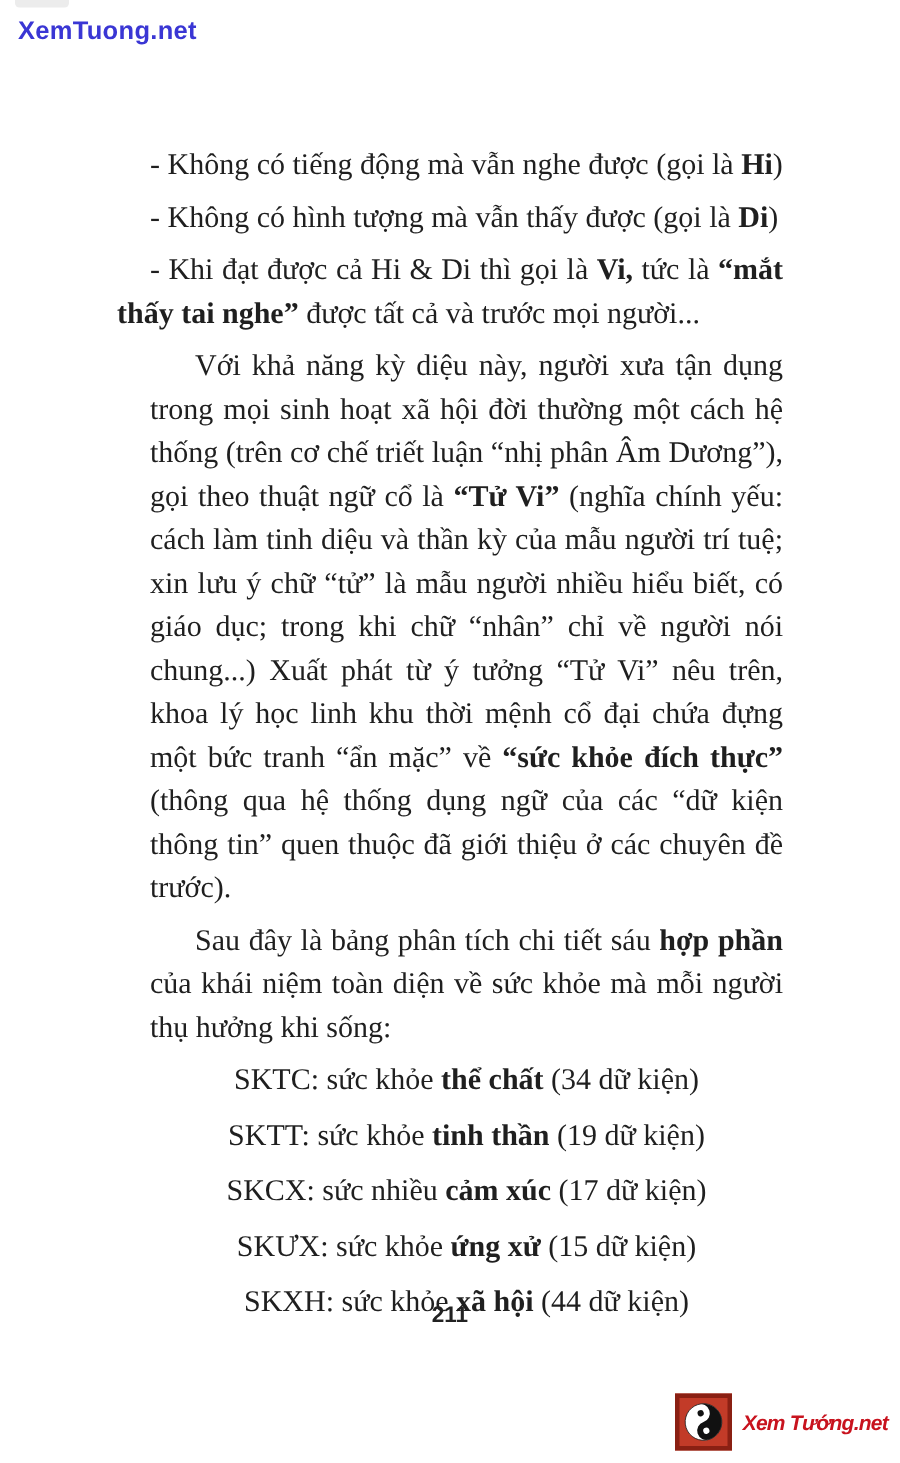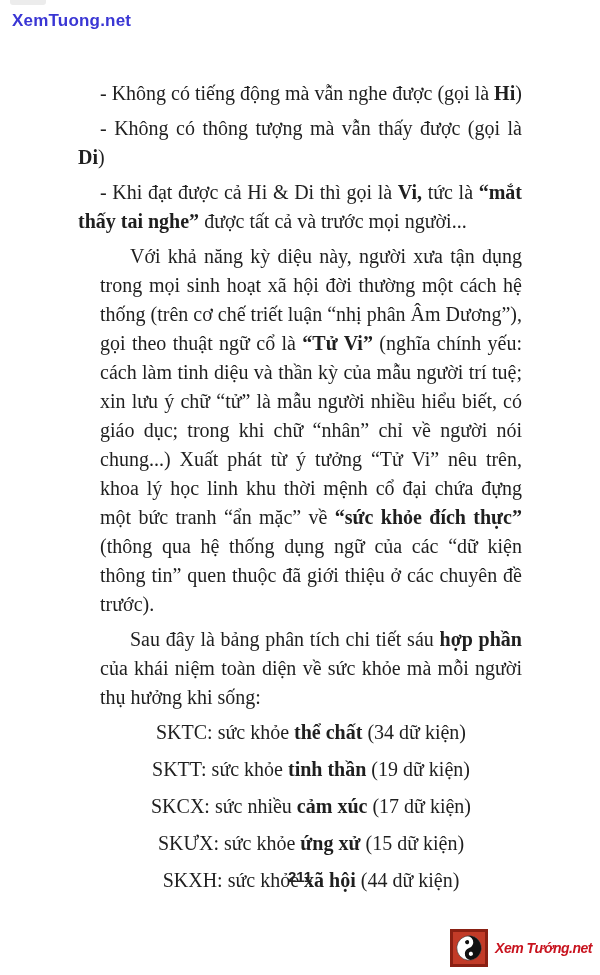--- a/index.html
+++ b/index.html
@@ -16,21 +16,21 @@
   }
   .site-header{
     position:absolute;left:12px;top:11px;
     font-family:"Liberation Sans", sans-serif;
     font-weight:bold;font-size:17px;
     color:#3a36d4;
     text-decoration:none;
     letter-spacing:0.2px;
   }
   .content{
-    position:absolute;left:78px;top:79px;width:444px;
+    position:absolute;left:78px;top:96px;width:444px;
     font-size:20px;color:#1f1f1f;
     text-align:justify;
   }
   .content p{
     margin:0 0 6px 0;
     line-height:29px;
   }
   .content p.dash{text-indent:22px;}
   .content p.indent{text-indent:30px;margin-left:22px;}
   .content p.list{
@@ -69,21 +69,21 @@
 <body>
 
 <div class="page">
 
   <div class="ui-fragment"></div>
 
   <a class="site-header" href="#">XemTuong.net</a>
 
   <div class="content" id="content">
       <p class="dash"><span>- Không có tiếng động mà vẫn nghe được (gọi là </span><b>Hi</b><span>)</span></p>
-      <p class="dash"><span>- Không có thông tượng mà vẫn thấy được (gọi là </span><b>Di</b><span>)</span></p>
+      <p class="dash"><span>- Không có hình tượng mà vẫn thấy được (gọi là </span><b>Di</b><span>)</span></p>
       <p class="dash"><span>- Khi đạt được cả Hi &amp; Di thì gọi là </span><b>Vi,</b><span> tức là </span><b>“mắt thấy tai nghe”</b><span> được tất cả và trước mọi người...</span></p>
       <p class="indent"><span>Với khả năng kỳ diệu này, người xưa tận dụng trong mọi sinh hoạt xã hội đời thường một cách hệ thống (trên cơ chế triết luận “nhị phân Âm Dương”), gọi theo thuật ngữ cổ là </span><b>“Tử Vi”</b><span> (nghĩa chính yếu: cách làm tinh diệu và thần kỳ của mẫu người trí tuệ; xin lưu ý chữ “tử” là mẫu người nhiều hiểu biết, có giáo dục; trong khi chữ “nhân” chỉ về người nói chung...) Xuất phát từ ý tưởng “Tử Vi” nêu trên, khoa lý học linh khu thời mệnh cổ đại chứa đựng một bức tranh “ẩn mặc” về </span><b>“sức khỏe đích thực”</b><span> (thông qua hệ thống dụng ngữ của các “dữ kiện thông tin” quen thuộc đã giới thiệu ở các chuyên đề trước).</span></p>
       <p class="indent"><span>Sau đây là bảng phân tích chi tiết sáu </span><b>hợp phần</b><span> của khái niệm toàn diện về sức khỏe mà mỗi người thụ hưởng khi sống:</span></p>
       <p class="list"><span>SKTC: sức khỏe </span><b>thể chất</b><span> (34 dữ kiện)</span></p>
       <p class="list"><span>SKTT: sức khỏe </span><b>tinh thần</b><span> (19 dữ kiện)</span></p>
       <p class="list"><span>SKCX: sức nhiều </span><b>cảm xúc</b><span> (17 dữ kiện)</span></p>
       <p class="list"><span>SKƯX: sức khỏe </span><b>ứng xử</b><span> (15 dữ kiện)</span></p>
       <p class="list"><span>SKXH: sức khỏe </span><b>xã hội</b><span> (44 dữ kiện)</span></p>
     </div>
 

